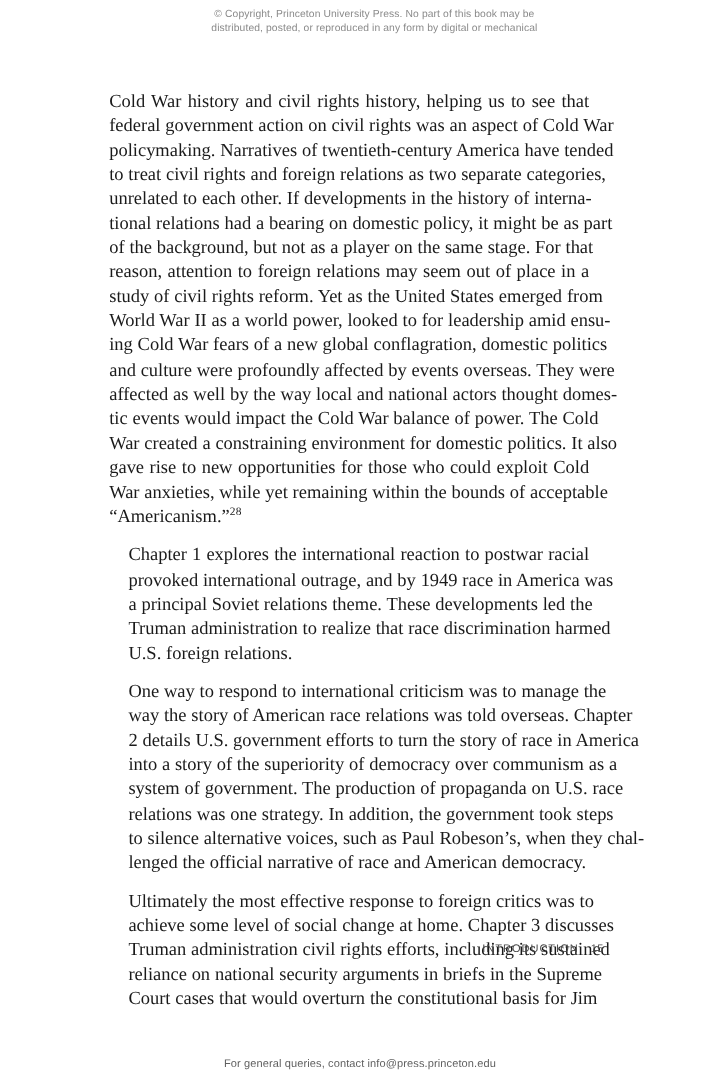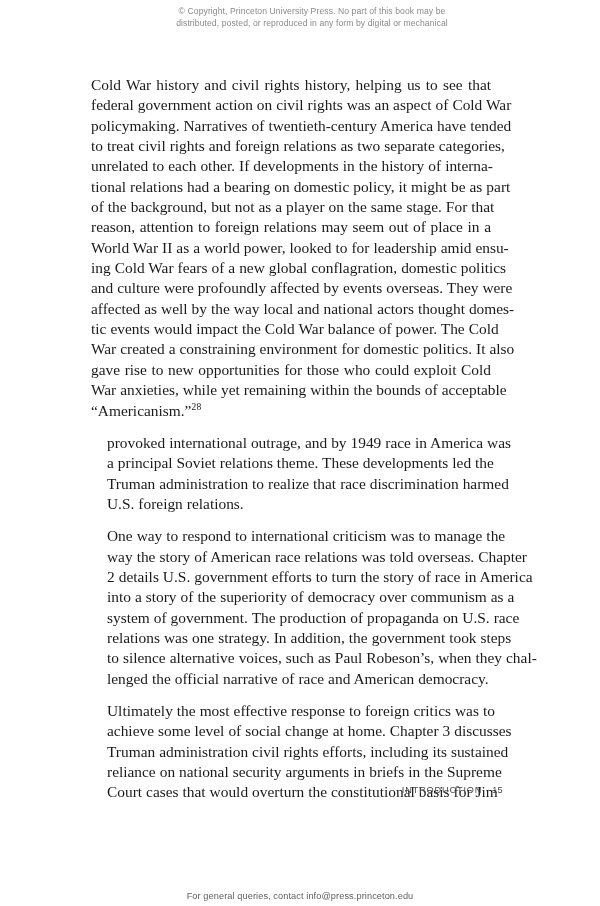--- a/index.html
+++ b/index.html
@@ -110,21 +110,20 @@
     position: absolute;
     left: 0;
     top: 881px;
     width: 600px;
     text-align: center;
     font-family: "Liberation Sans", "DejaVu Sans", sans-serif;
     font-size: 9.2px;
     color: #5f5f5f;
     letter-spacing: 0.01em;
     white-space: nowrap;
-    margin-top: 10px;
   }
 </style>
 </head>
 <body>
 
 <div class="page">
 
   <div class="copyright-notice" id="copyright-notice">
       <span class="cn-line">© Copyright, Princeton University Press. No part of this book may be</span>
       <span class="cn-line">distributed, posted, or reproduced in any form by digital or mechanical</span>
@@ -133,31 +132,33 @@
   <div class="textblock" id="textblock">
       <p class="para" id="para-cold-war-history">
         <span class="ln">Cold War history and civil rights history, helping us to see that</span>
         <span class="ln">federal government action on civil rights was an aspect of Cold War</span>
         <span class="ln">policymaking. Narratives of twentieth-century America have tended</span>
         <span class="ln">to treat civil rights and foreign relations as two separate categories,</span>
         <span class="ln">unrelated to each other. If developments in the history of interna-</span>
         <span class="ln">tional relations had a bearing on domestic policy, it might be as part</span>
         <span class="ln">of the background, but not as a player on the same stage. For that</span>
         <span class="ln">reason, attention to foreign relations may seem out of place in a</span>
+        <span class="ln">study of civil rights reform. Yet as the United States emerged from</span>
         <span class="ln">World War II as a world power, looked to for leadership amid ensu-</span>
         <span class="ln">ing Cold War fears of a new global conflagration, domestic politics</span>
         <span class="ln">and culture were profoundly affected by events overseas. They were</span>
         <span class="ln">affected as well by the way local and national actors thought domes-</span>
         <span class="ln">tic events would impact the Cold War balance of power. The Cold</span>
         <span class="ln">War created a constraining environment for domestic politics. It also</span>
         <span class="ln">gave rise to new opportunities for those who could exploit Cold</span>
         <span class="ln">War anxieties, while yet remaining within the bounds of acceptable</span>
         <span class="ln last"><span>“Americanism.”</span><sup class="footnote-marker">28</sup></span>
       </p>
       <p class="para indent" id="para-chapter-1">
+        <span class="ln first-indent">Chapter 1 explores the international reaction to postwar racial</span>
         <span class="ln">provoked international outrage, and by 1949 race in America was</span>
         <span class="ln">a principal Soviet relations theme. These developments led the</span>
         <span class="ln">Truman administration to realize that race discrimination harmed</span>
         <span class="ln last"><span>U.S. foreign relations.</span></span>
       </p>
       <p class="para indent" id="para-chapter-2">
         <span class="ln first-indent">One way to respond to international criticism was to manage the</span>
         <span class="ln">way the story of American race relations was told overseas. Chapter</span>
         <span class="ln">2 details U.S. government efforts to turn the story of race in America</span>
         <span class="ln">into a story of the superiority of democracy over communism as a</span>

